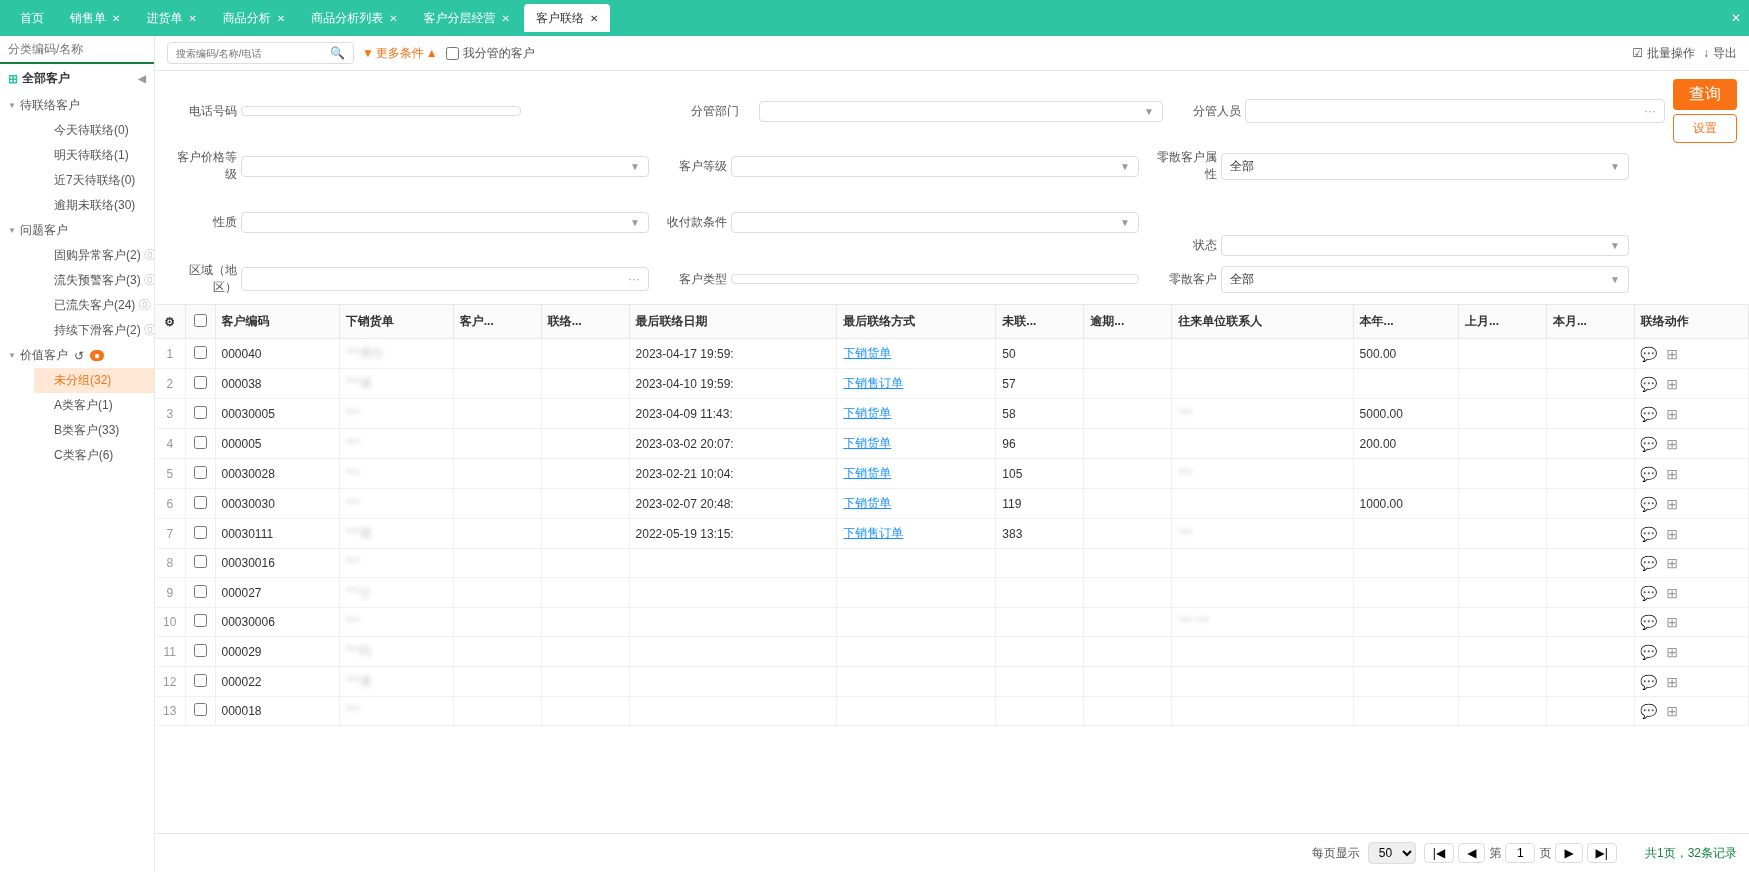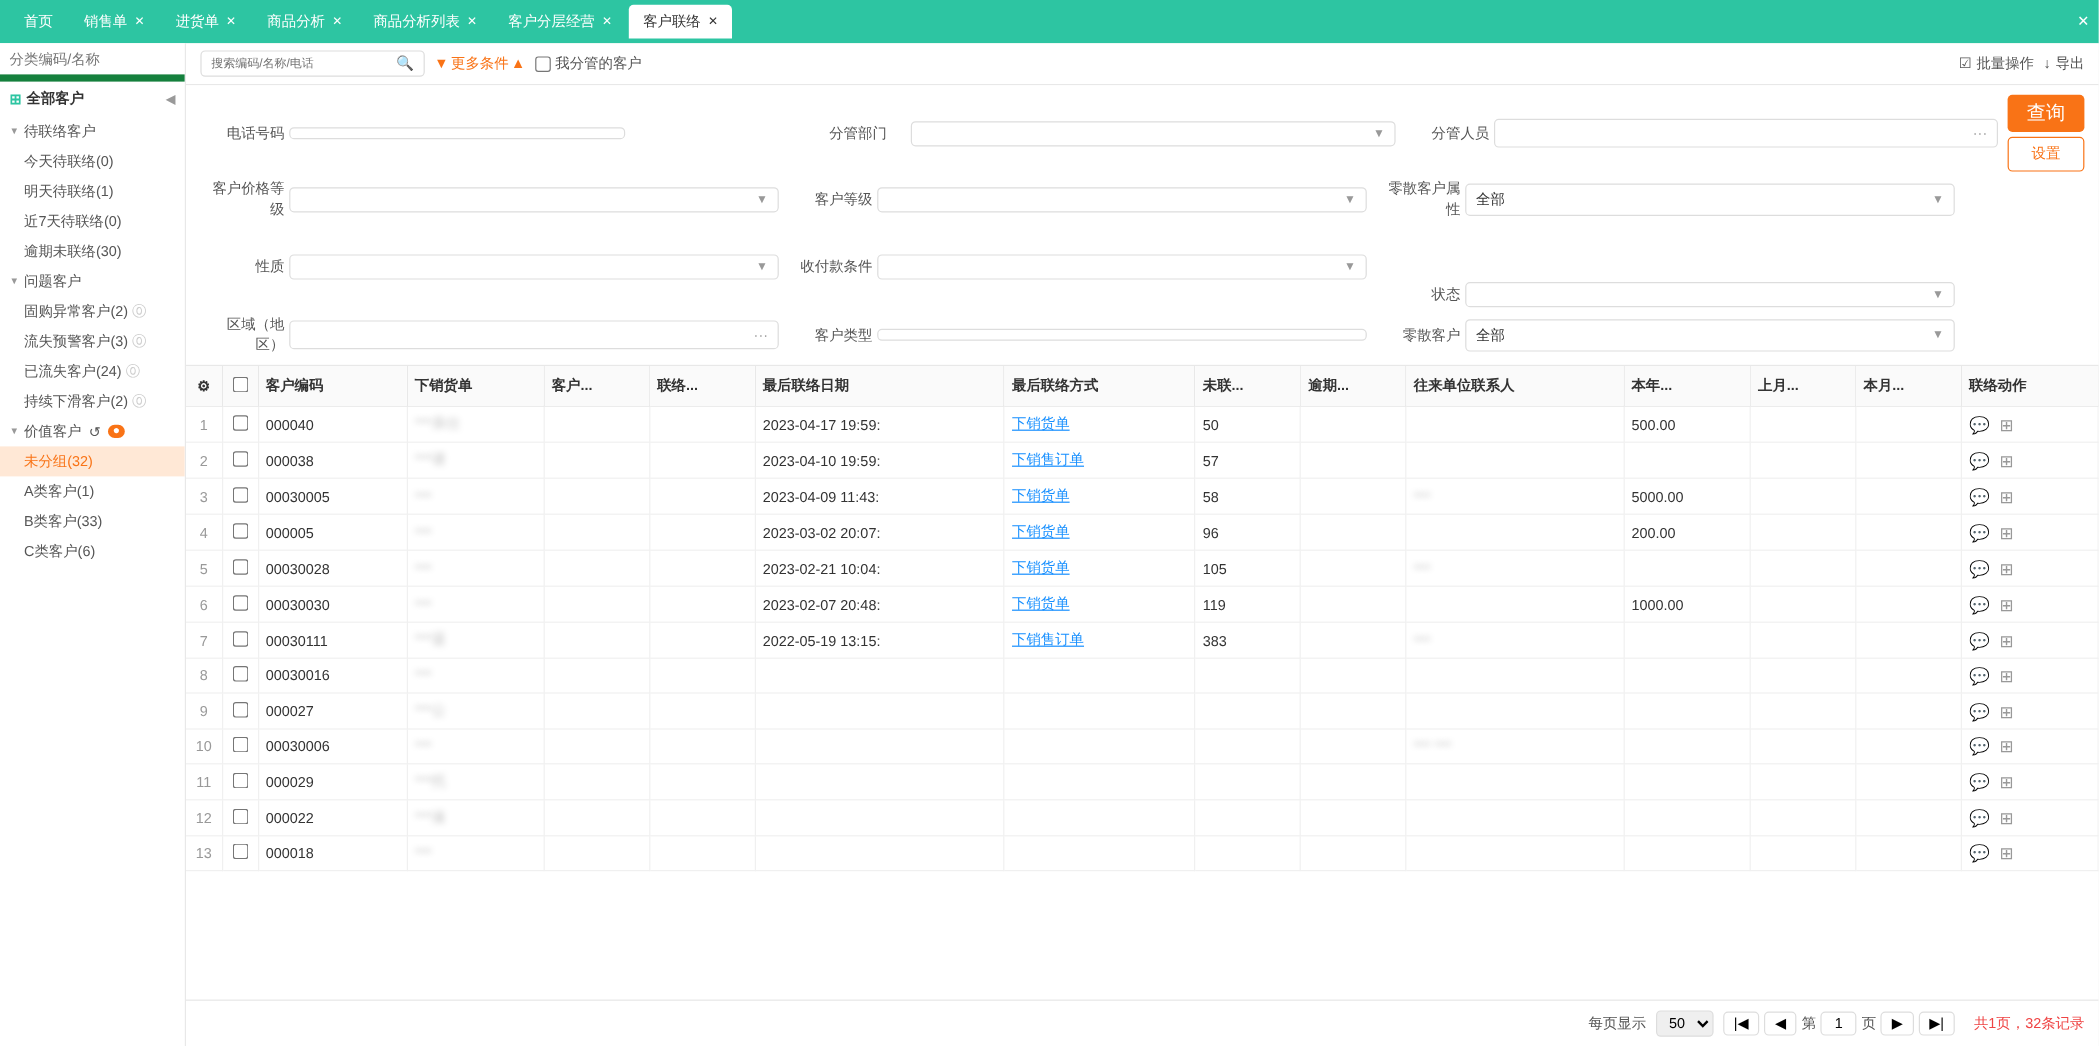--- a/index.html
+++ b/index.html
@@ -22,34 +22,34 @@
     
     .main-layout { display: flex; height: calc(100vh - 36px); }
 
     
     .sidebar {
       width: 155px; min-width: 155px; background: #fff;
       border-right: 1px solid #e8e8e8; overflow-y: auto; overflow-x: hidden;
       display: flex; flex-direction: column;
     }
     .sidebar-search {
-      display: flex; align-items: center; padding: 6px 8px; border-bottom: 6px solid #15803d;
+      display: flex; align-items: center; padding: 6px 8px; border-bottom: 2px solid #15803d;
     }
     .sidebar-search input {
       flex: 1; border: none; outline: none; font-size: 12px; background: transparent;
     }
     .sidebar-section-header {
       display: flex; align-items: center; padding: 6px 8px; font-weight: bold;
       color: #333; cursor: pointer; gap: 4px;
     }
     .sidebar-section-header .collapse-btn {
       margin-left: auto; color: #999; font-size: 10px;
     }
     .sidebar-item {
-      padding: 4px 8px 4px 20px; color: #555; cursor: pointer; white-space: nowrap;
+      padding: 4px 8px 4px 20px; color: #555; cursor: pointer; white-space: nowrap; margin-left: 34px;
     }
     .sidebar-item.active { background: #ffe8d6; color: #f97316; }
     .sidebar-group-header {
       display: flex; align-items: center; padding: 4px 8px; color: #555;
       cursor: pointer; gap: 4px;
     }
     .sidebar-group-header .triangle { font-size: 8px; color: #999; }
     .badge-orange { background: #f97316; color: #fff; border-radius: 8px; padding: 0 4px; font-size: 10px; margin-left: 2px; }
 
     
@@ -115,21 +115,21 @@
       padding: 8px 12px; background: #fff; border-top: 1px solid #e8e8e8;
       gap: 8px; flex-shrink: 0;
     }
     .footer-label { color: #555; }
     .footer-select {
       border: 1px solid #ddd; border-radius: 4px; padding: 2px 6px; font-size: 12px;
     }
     .footer-pagination { display: flex; align-items: center; gap: 4px; color: #555; }
     .page-btn { border: 1px solid #ddd; border-radius: 4px; padding: 2px 8px; cursor: pointer; background: #fff; }
     .page-input { border: 1px solid #ddd; border-radius: 4px; padding: 2px 4px; width: 30px; text-align: center; }
-    .footer-total { color: #ef4444; margin-left: 8px; }
+    .footer-total { color: #15803d; margin-left: 20px; }
 
     
     ::-webkit-scrollbar { width: 6px; height: 6px; }
     ::-webkit-scrollbar-track { background: #f0f0f0; }
     ::-webkit-scrollbar-thumb { background: #ccc; border-radius: 3px; }
   </style>
 </head>
 <body>
 
 <div class="tab-bar">

